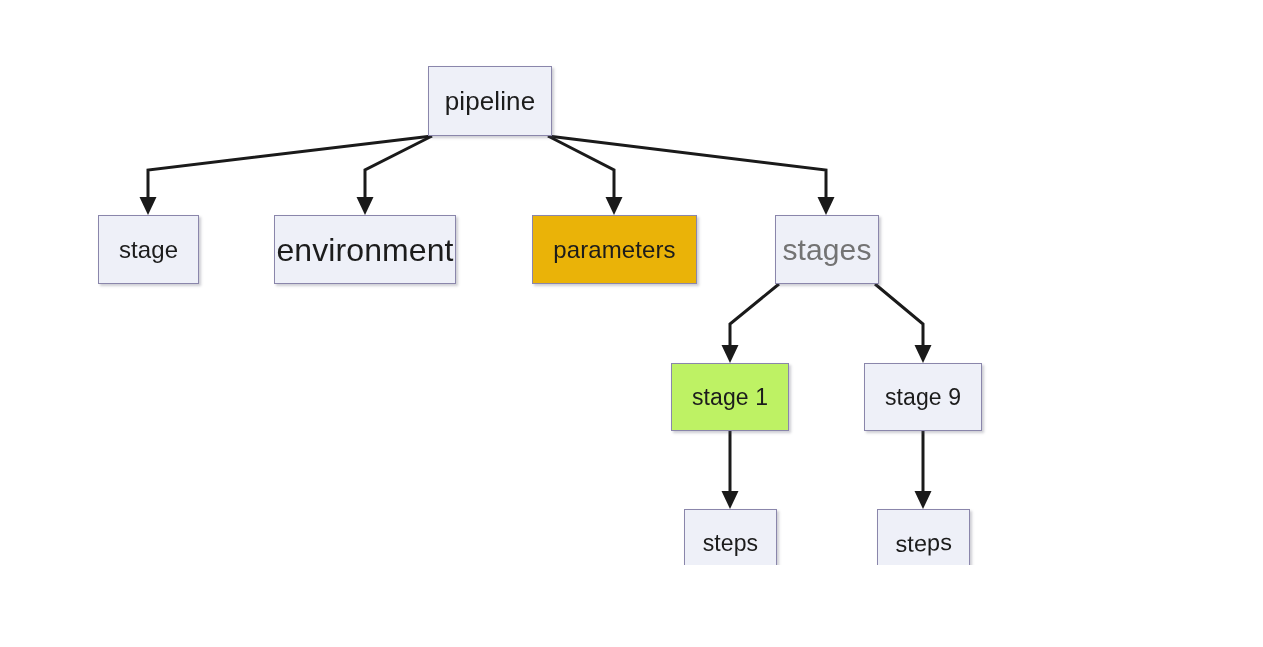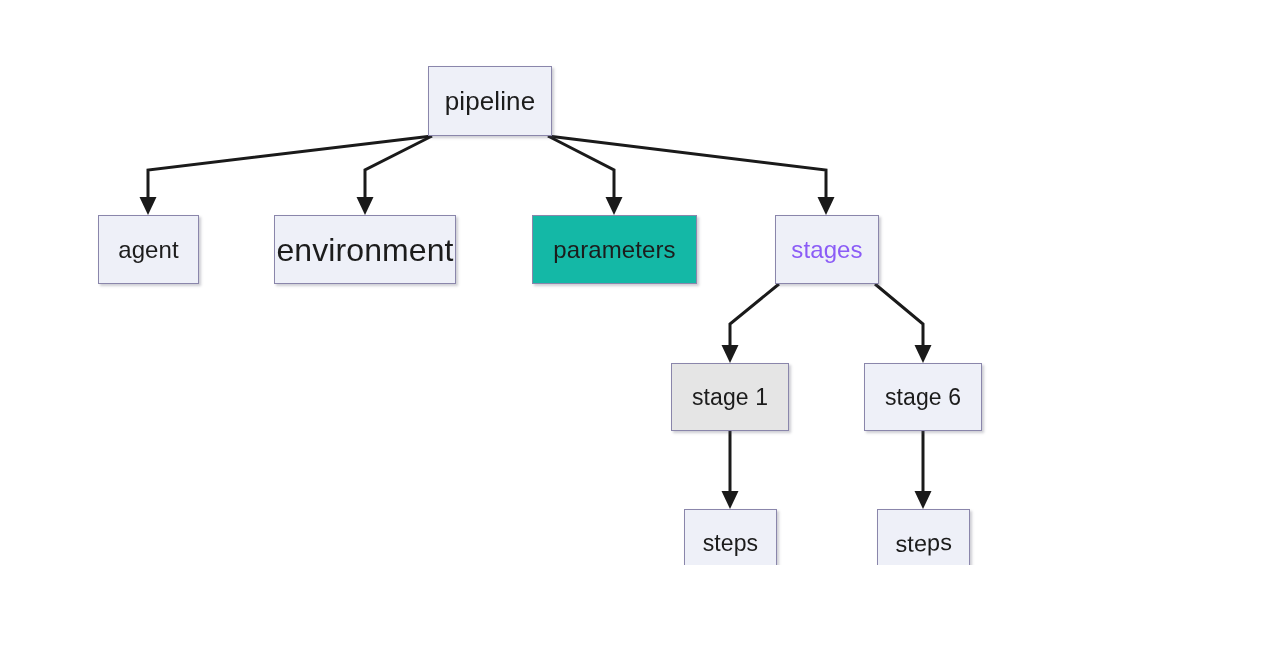--- a/index.html
+++ b/index.html
@@ -87,36 +87,36 @@
         <polyline points="923,431 923,492" fill="none" stroke="#1a1a1a" stroke-width="3" stroke-linejoin="miter" stroke-linecap="butt"></polyline>
         <polygon points="914.5,491 931.5,491 923,509" fill="#1a1a1a"></polygon>
       </g>
   </svg>
 
   <div id="node-layer">
       <div class="node" style="left: 428px; top: 66px; width: 124px; height: 70px; font-size: 26px; background: rgb(238, 240, 248); border-color: rgb(138, 134, 171); color: rgb(28, 28, 28);">
         <span class="node-label">pipeline</span>
       </div>
       <div class="node" style="left: 98px; top: 215px; width: 101px; height: 69px; font-size: 24px; background: rgb(238, 240, 248); border-color: rgb(138, 134, 171); color: rgb(28, 28, 28);">
-        <span class="node-label">agent</span>
+        <span class="node-label">stage</span>
       </div>
       <div class="node" style="left: 274px; top: 215px; width: 182px; height: 69px; font-size: 32px; background: rgb(238, 240, 248); border-color: rgb(138, 134, 171); color: rgb(28, 28, 28);">
         <span class="node-label">environment</span>
       </div>
-      <div class="node" style="left: 532px; top: 215px; width: 165px; height: 69px; font-size: 24px; background: #14b8a6; border-color: rgb(138, 134, 171); color: rgb(28, 28, 28);">
+      <div class="node" style="left: 532px; top: 215px; width: 165px; height: 69px; font-size: 24px; background: #eab308; border-color: rgb(138, 134, 171); color: rgb(28, 28, 28);">
         <span class="node-label">parameters</span>
       </div>
-      <div class="node" style="left: 775px; top: 215px; width: 104px; height: 69px; font-size: 24px; background: rgb(238, 240, 248); border-color: rgb(138, 134, 171); color: #8b5cf6;">
+      <div class="node" style="left: 775px; top: 215px; width: 104px; height: 69px; font-size: 30px; background: rgb(238, 240, 248); border-color: rgb(138, 134, 171); color: #737373;">
         <span class="node-label">stages</span>
       </div>
-      <div class="node" style="left: 671px; top: 363px; width: 118px; height: 68px; font-size: 23px; background: #e5e5e5; border-color: rgb(138, 134, 171); color: rgb(28, 28, 28);">
+      <div class="node" style="left: 671px; top: 363px; width: 118px; height: 68px; font-size: 23px; background: #bef264; border-color: rgb(138, 134, 171); color: rgb(28, 28, 28);">
         <span class="node-label">stage 1</span>
       </div>
       <div class="node" style="left: 864px; top: 363px; width: 118px; height: 68px; font-size: 23px; background: rgb(238, 240, 248); border-color: rgb(138, 134, 171); color: rgb(28, 28, 28);">
-        <span class="node-label">stage 6</span>
+        <span class="node-label">stage 9</span>
       </div>
       <div class="node" style="left: 684px; top: 509px; width: 93px; height: 68px; font-size: 23px; background: rgb(238, 240, 248); border-color: rgb(138, 134, 171); color: rgb(28, 28, 28);">
         <span class="node-label">steps</span>
       </div>
       <div class="node" style="left: 877px; top: 509px; width: 93px; height: 68px; font-size: 23px; background: rgb(238, 240, 248); border-color: rgb(138, 134, 171); color: rgb(28, 28, 28);">
         <span class="node-label skew-text">steps</span>
       </div>
     </div>
 
 

